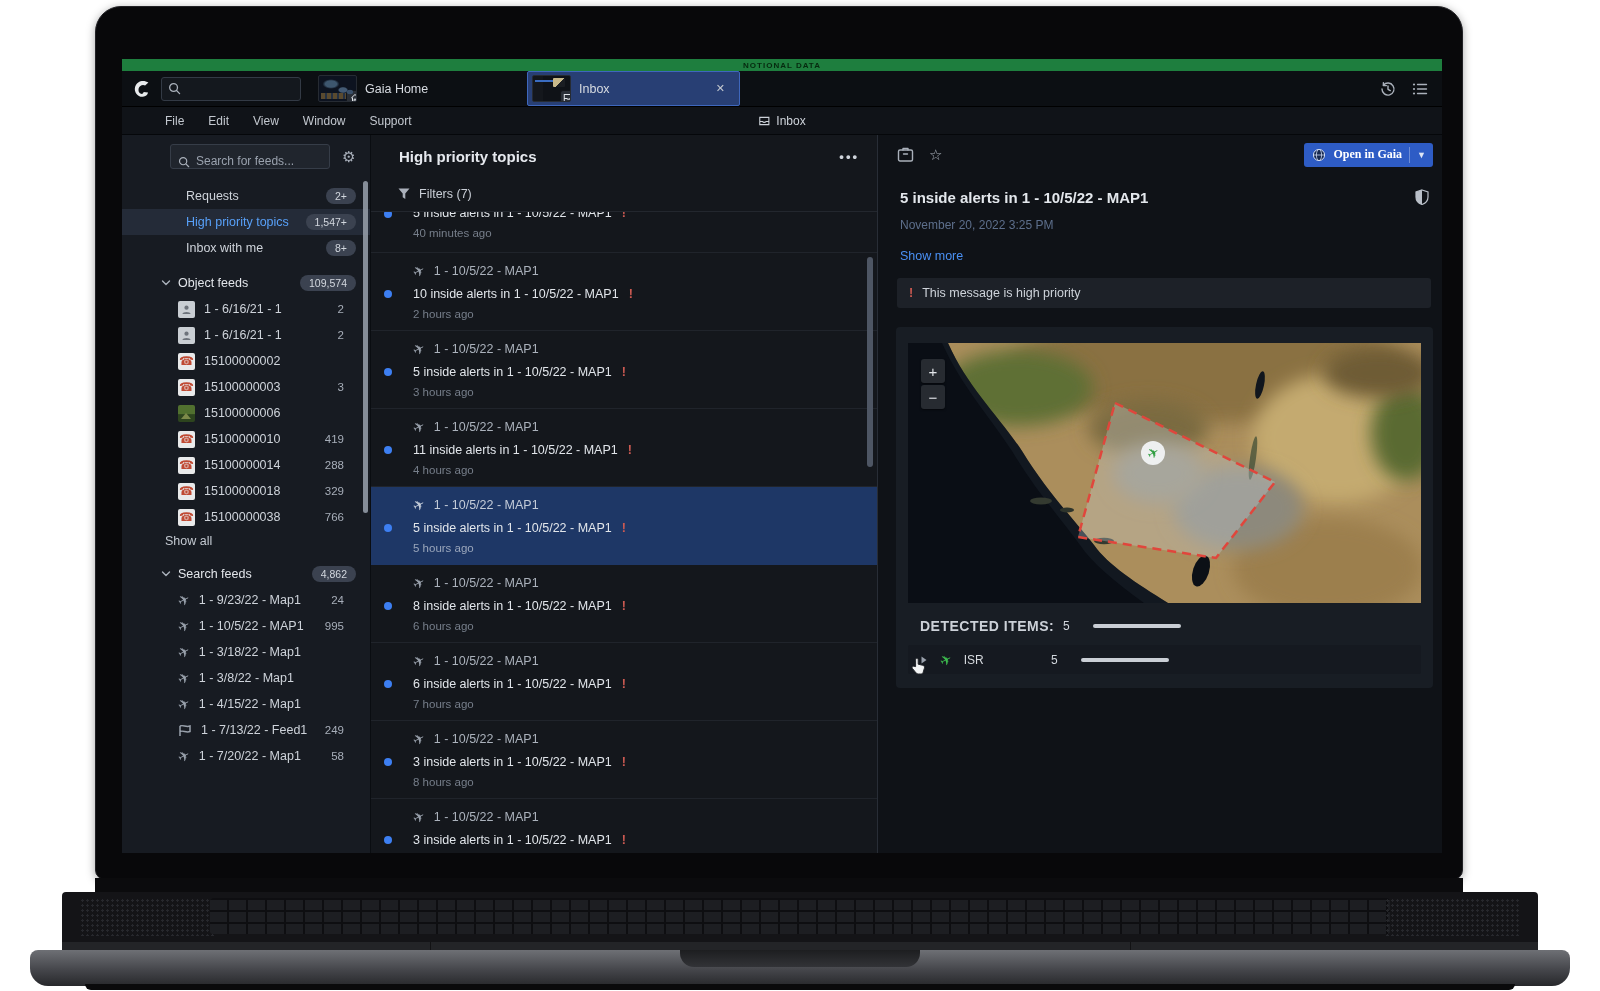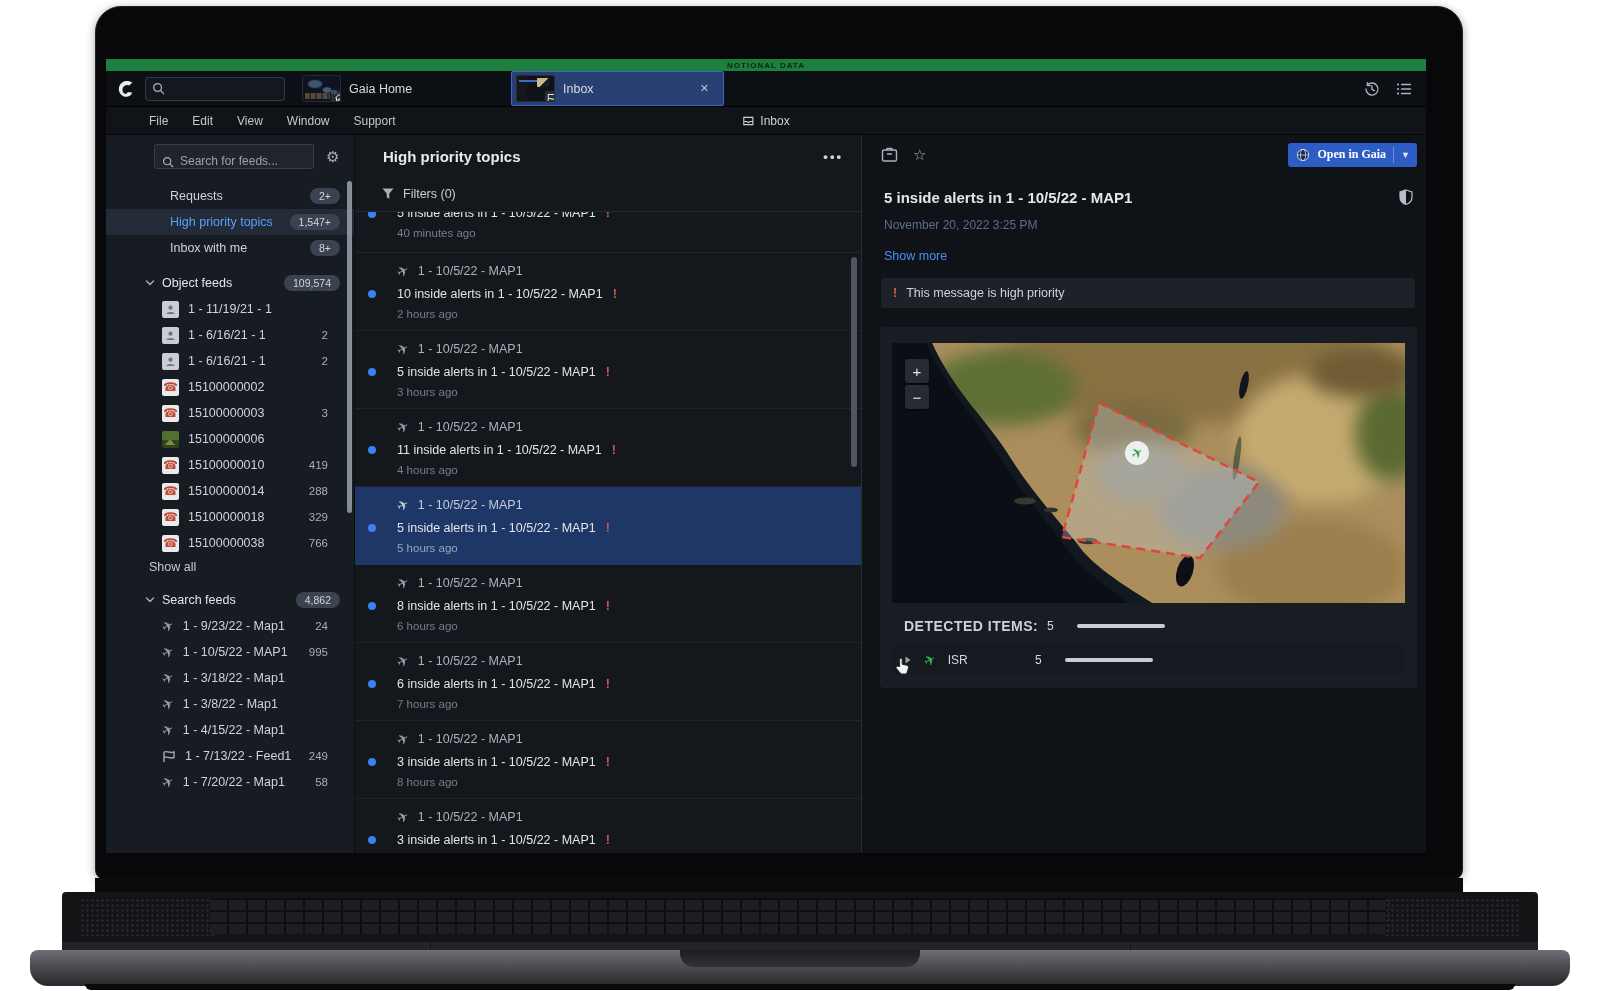--- a/index.html
+++ b/index.html
@@ -1,21 +1,21 @@
 <!DOCTYPE html>
 <html><head>
 <meta charset="utf-8">
 <style>
   * { margin:0; padding:0; box-sizing:border-box; }
   html,body { width:1600px; height:991px; background:#ffffff; font-family:"Liberation Sans", sans-serif; overflow:hidden; }
   .stage { position:relative; width:1600px; height:991px; }
 
   
   .lid { position:absolute; left:95px; top:6px; width:1368px; height:874px; background:#08080a; border-radius:26px 26px 10px 10px; border:1px solid #222226; box-shadow:0 2px 10px rgba(0,0,0,.35); }
-  .screen { position:absolute; left:10px; top:52px; width:1320px; height:794px; background:#ef4444; overflow:hidden; }
+  .screen { position:absolute; left:26px; top:52px; width:1320px; height:794px; background:#ef4444; overflow:hidden; }
   .hinge { position:absolute; left:95px; top:878px; width:1368px; height:16px; background:#0b0b0d; }
   .deck { position:absolute; left:62px; top:892px; width:1476px; height:58px; background:#141417; border-radius:4px 4px 0 0; }
   .speaker { position:absolute; top:6px; width:135px; height:38px; background-image:radial-gradient(#2c2d32 30%, transparent 32%); background-size:5px 5px; opacity:.8; }
   .speaker.left { left:18px; } .speaker.right { right:18px; }
   .keys { position:absolute; left:148px; top:6px; width:1180px; height:36px; border-radius:3px;
     background:repeating-linear-gradient(90deg, #1d1e22 0 17px, #0e0e11 17px 19px); overflow:hidden; }
   .keys:after { content:""; position:absolute; inset:0; background:repeating-linear-gradient(0deg, transparent 0 10px, #0e0e11 10px 12px); }
   .palm { position:absolute; left:62px; top:942px; width:1476px; height:10px; background:#232427; }
   .padline { position:absolute; top:942px; width:1px; height:10px; background:#121214; }
   .front { position:absolute; left:30px; top:950px; width:1540px; height:36px; background:linear-gradient(#6e7075, #45464b 55%, #27282b); border-radius:8px 8px 18px 18px; }
@@ -235,44 +235,34 @@
               <span class="pill">109,574</span>
             </div>
 
             <div class="srow feedrow">
                 <span class="obicon person">
                   <svg width="11" height="11" viewBox="0 0 12 12">
                     <circle cx="6" cy="4" r="2.3" fill="#6d737b"></circle>
                     <path d="M1.5 11 C1.5 8 10.5 8 10.5 11 Z" fill="#6d737b"></path>
                   </svg>
                 </span>
-                <span class="lab">1 - 11/19/21 - 1</span>
-                <span class="count"></span>
+                <span class="lab">1 - 6/16/21 - 1</span>
+                <span class="count">2</span>
               </div>
             <div class="srow feedrow">
                 <span class="obicon person">
                   <svg width="11" height="11" viewBox="0 0 12 12">
                     <circle cx="6" cy="4" r="2.3" fill="#6d737b"></circle>
                     <path d="M1.5 11 C1.5 8 10.5 8 10.5 11 Z" fill="#6d737b"></path>
                   </svg>
                 </span>
                 <span class="lab">1 - 6/16/21 - 1</span>
                 <span class="count">2</span>
               </div>
             <div class="srow feedrow">
-                <span class="obicon person">
-                  <svg width="11" height="11" viewBox="0 0 12 12">
-                    <circle cx="6" cy="4" r="2.3" fill="#6d737b"></circle>
-                    <path d="M1.5 11 C1.5 8 10.5 8 10.5 11 Z" fill="#6d737b"></path>
-                  </svg>
-                </span>
-                <span class="lab">1 - 6/16/21 - 1</span>
-                <span class="count">2</span>
-              </div>
-            <div class="srow feedrow">
                 <span class="obicon phone">☎</span>
                 <span class="lab">15100000002</span>
                 <span class="count"></span>
               </div>
             <div class="srow feedrow">
                 <span class="obicon phone">☎</span>
                 <span class="lab">15100000003</span>
                 <span class="count">3</span>
               </div>
             <div class="srow feedrow">
@@ -356,21 +346,21 @@
 
         <div class="msgpanel">
           <div class="phead">
             <span class="ptitle">High priority topics</span>
             <span class="pmenu">•••</span>
           </div>
           <div class="filters">
             <svg width="12" height="12" viewBox="0 0 12 12">
                 <path d="M0.5 0.5 H11.5 L7.3 5.5 V11 L4.7 9.3 V5.5 Z" fill="#aab0ba"></path>
               </svg>
-            <span>Filters (0)</span>
+            <span>Filters (7)</span>
           </div>
 
           <div class="mrow cuttop">
             <span class="dot"></span>
             <div class="mtitle">
                 <span>5 inside alerts in 1 - 10/5/22 - MAP1</span>
                 <span class="bang">!</span>
               </div>
             <div class="mtime">40 minutes ago</div>
           </div>

